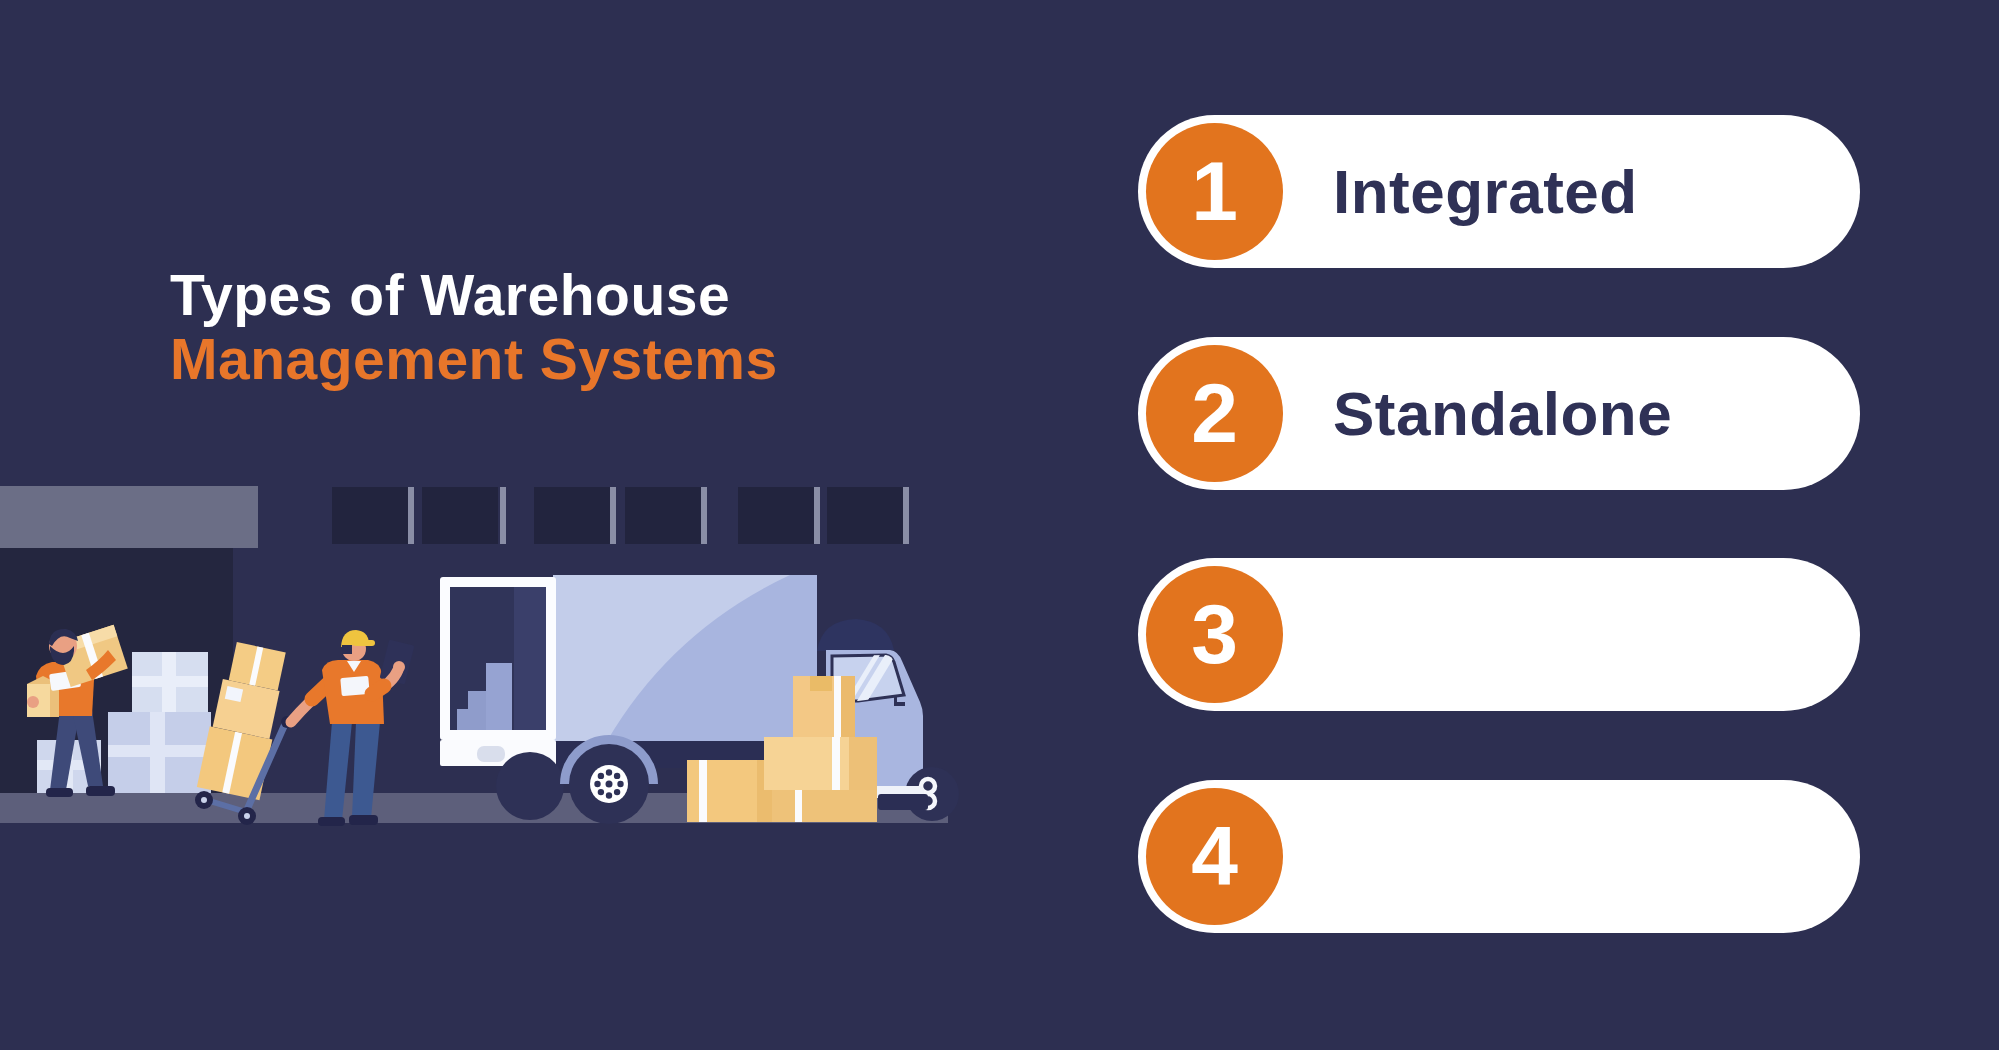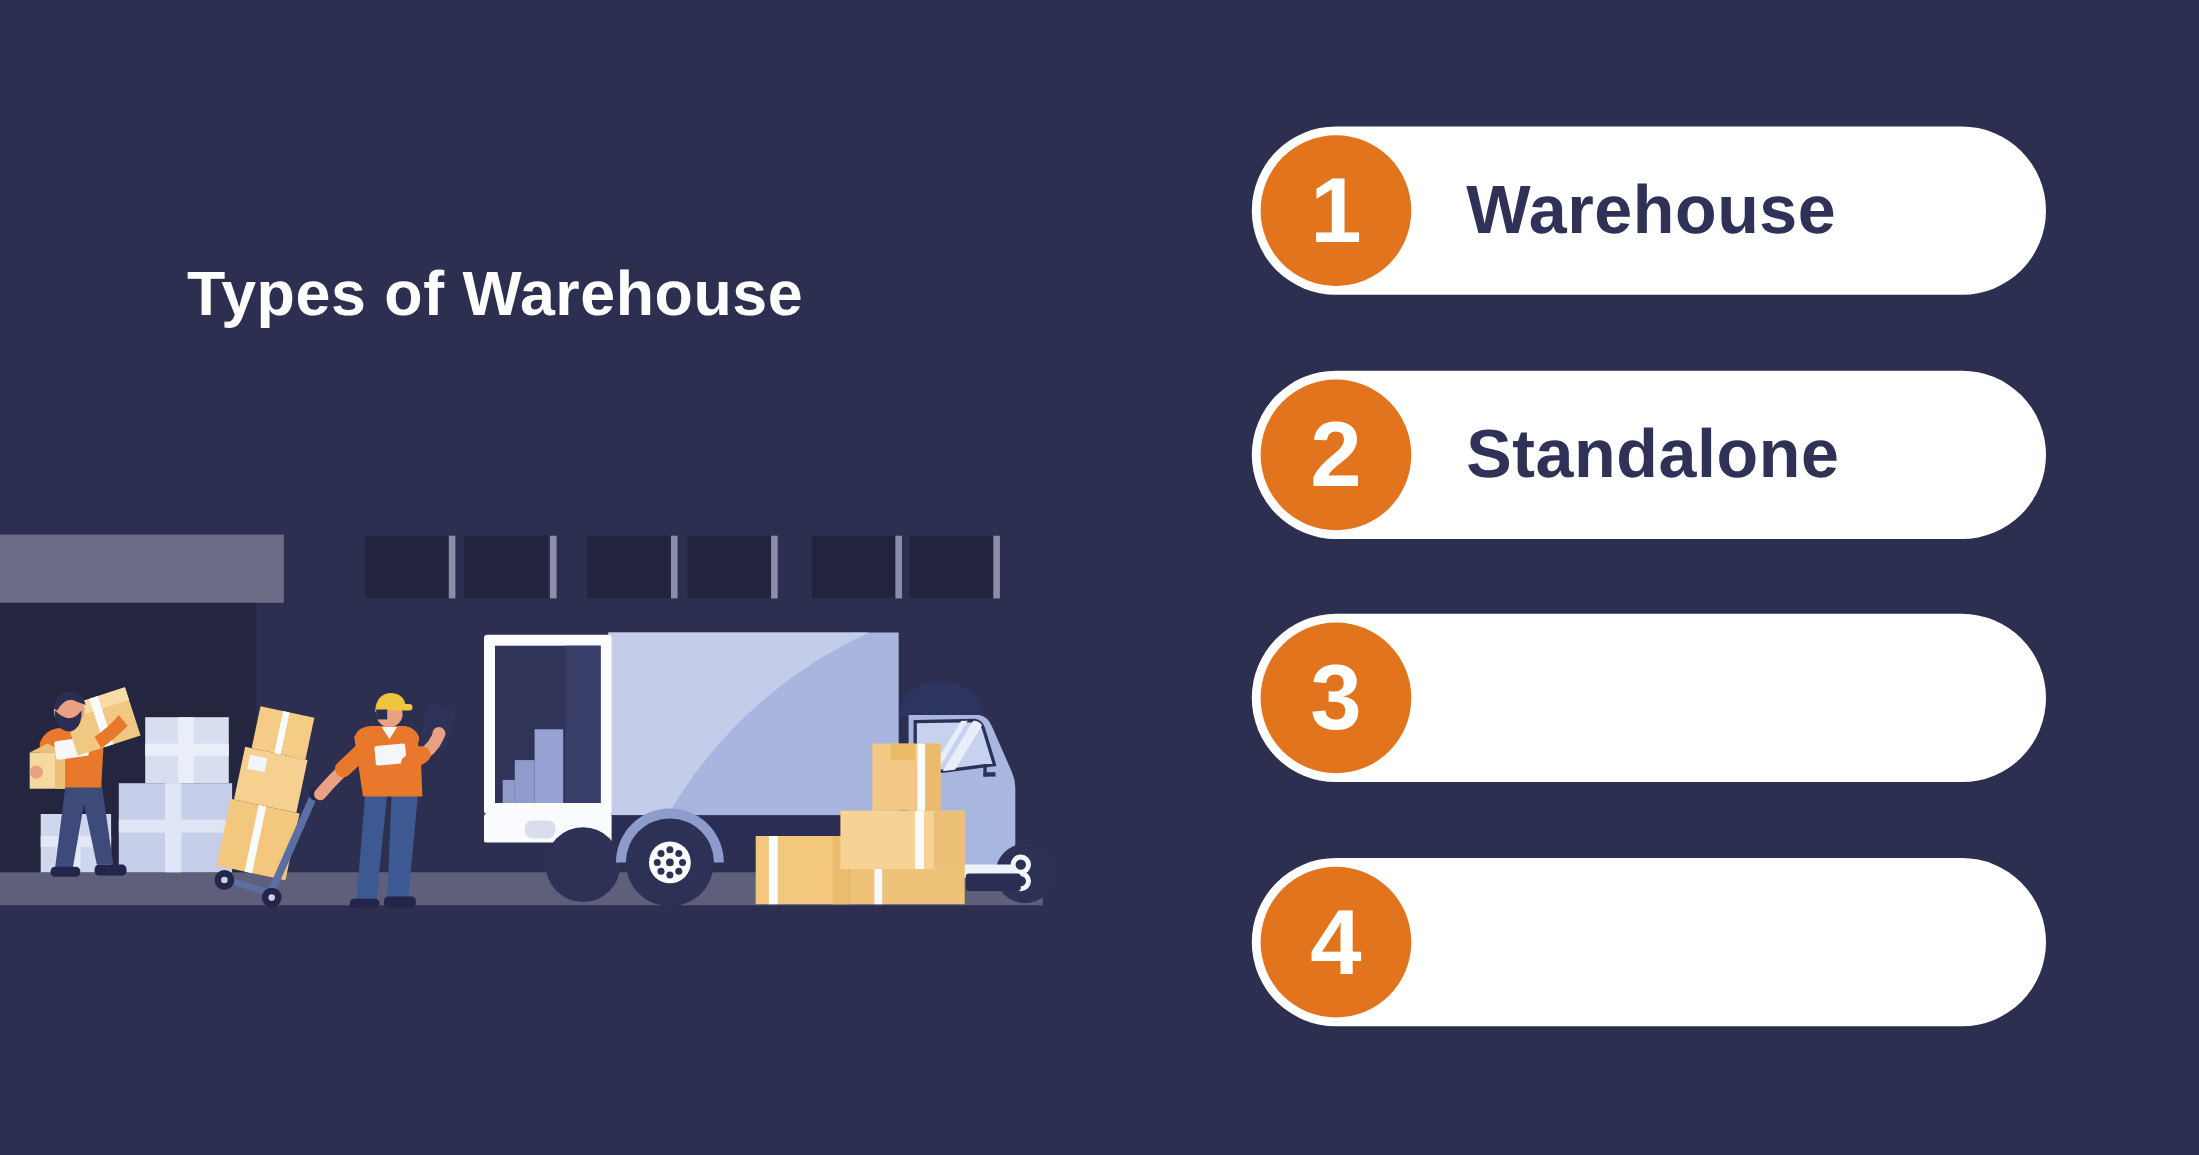--- a/index.html
+++ b/index.html
@@ -7,21 +7,21 @@
     width:1999px;height:1050px;
     background:#2D2F51;
     overflow:hidden;
     position:relative;
     font-family:"Liberation Sans", sans-serif;
   }
   .canvas{position:absolute;inset:0;width:1999px;height:1050px;}
 
   
   .title-block{
-    position:absolute;left:170px;top:236px;
+    position:absolute;left:170px;top:264px;
     font-weight:bold;font-size:57px;line-height:1.12;
     letter-spacing:.5px;
   }
   .title-line1{color:#FFFFFF;}
   .title-line2{color:#E8762A;}
 
   
   .pill{
     position:absolute;left:1138px;width:722px;height:153px;
     background:#FFFFFF;border-radius:77px;
@@ -199,27 +199,28 @@
       <rect x="832" y="737" width="8" height="53" fill="#FAFBFE"></rect>
       <rect x="793" y="676" width="62" height="61" fill="#F3C885"></rect>
       <rect x="840" y="676" width="15" height="61" fill="#EBBA6C"></rect>
       <rect x="834" y="676" width="7" height="61" fill="#FAFBFE"></rect>
       <rect x="810" y="676" width="22" height="15" fill="#EABB67"></rect>
     </g>
   </svg>
 
   <div class="title-block">
     <div class="title-line1">Types of Warehouse</div>
+    <div class="title-line2">Management Systems</div>
   </div>
 
   <div class="pill" style="top:115px">
     <div class="pill-num">
       <span>1</span>
     </div>
-    <div class="pill-label">Warehouse</div>
+    <div class="pill-label">Integrated</div>
   </div>
 
   <div class="pill" style="top:337px">
     <div class="pill-num">
       <span>2</span>
     </div>
     <div class="pill-label">Standalone</div>
   </div>
 
   <div class="pill" style="top:558px">

